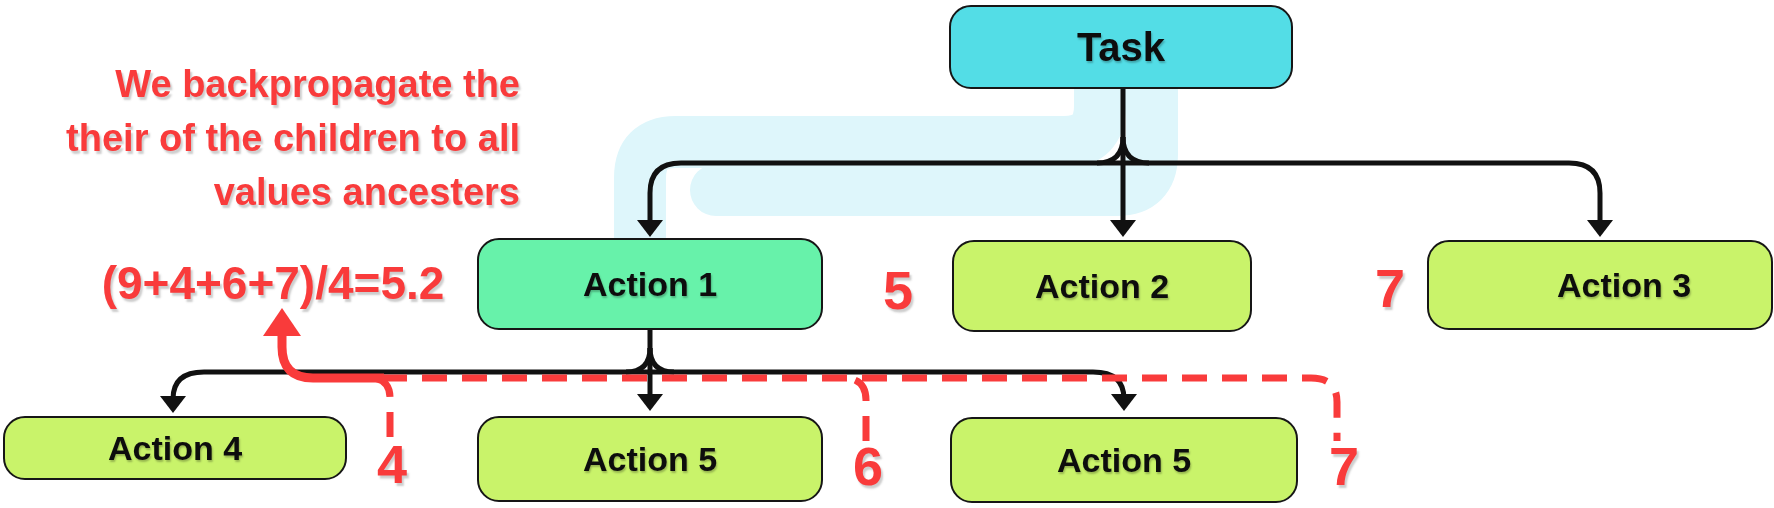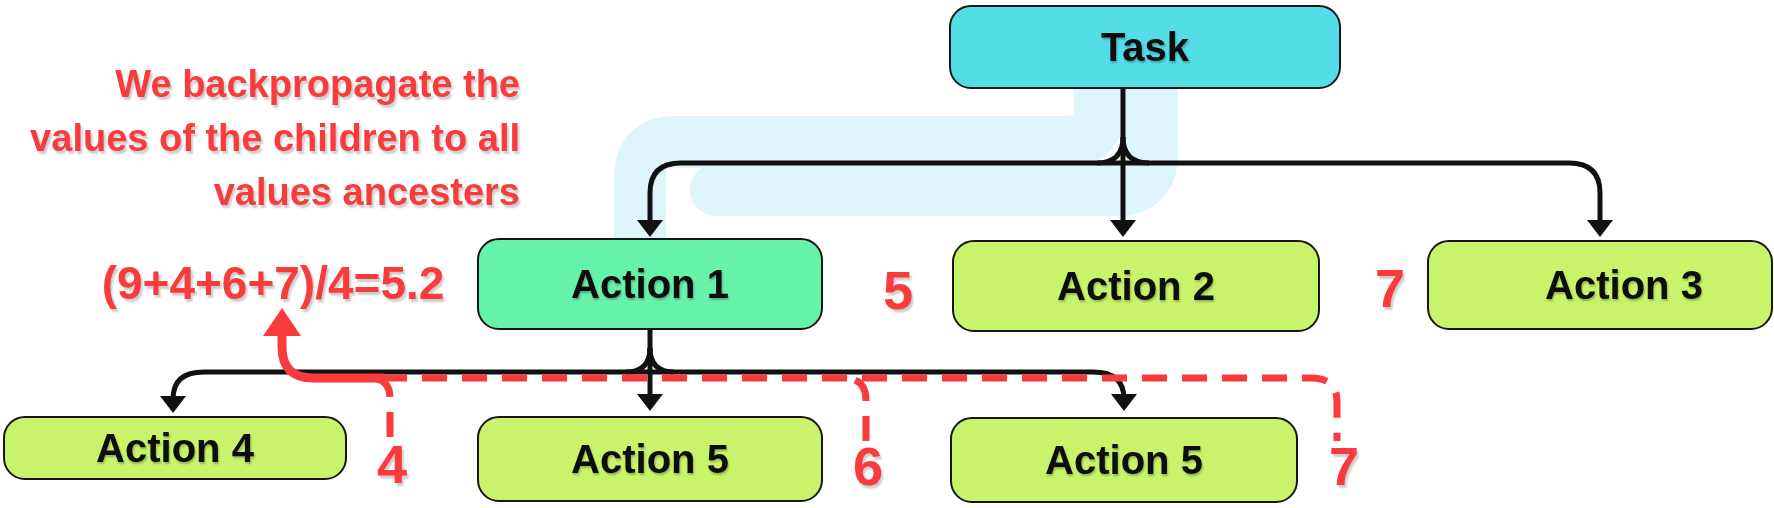--- a/index.html
+++ b/index.html
@@ -11,27 +11,27 @@
   .hl{stroke:var(--highlight);stroke-width:52;fill:none;}
   .hl.capround{stroke-linecap:round;}
   .edge{stroke:var(--line);stroke-width:5;fill:none;}
   .ah{fill:var(--line);stroke:none;}
   .rdash{stroke:var(--accent-red);stroke-width:7;fill:none;stroke-dasharray:25 15;}
   .rsolid{stroke:var(--accent-red);stroke-width:9;fill:none;}
   .rah{fill:var(--accent-red);stroke:none;}
   .node{
     position:absolute;display:flex;align-items:center;justify-content:center;
     border:2.5px solid #161616;border-radius:22px;
-    font-weight:700;font-size:40px;color:#0d0d0d;
+    font-weight:700;font-size:34px;color:#0d0d0d;
     text-shadow:1px 2px 2px rgba(0,0,0,0.25);
     box-sizing:border-box;
   }
-  .node.task{left:949px;top:5px;width:392px;height:84px;background:var(--task-fill);font-size:40px;}
+  .node.task{left:949px;top:5px;width:344px;height:84px;background:var(--task-fill);font-size:40px;}
   .node.a1{left:477px;top:238px;width:346px;height:92px;background:var(--action1-fill);}
-  .node.a2{left:952px;top:240px;width:368px;height:92px;background:var(--child-fill);}
+  .node.a2{left:952px;top:240px;width:300px;height:92px;background:var(--child-fill);}
   .node.a3{left:1427px;top:240px;width:346px;height:90px;background:var(--child-fill);padding-left:48px;}
   .node.a4{left:3px;top:416px;width:344px;height:64px;background:var(--child-fill);}
   .node.a5a{left:477px;top:416px;width:346px;height:86px;background:var(--child-fill);}
   .node.a5b{left:950px;top:417px;width:348px;height:86px;background:var(--child-fill);}
   .redtext{
     position:absolute;color:var(--accent-red);font-weight:700;
     text-shadow:2px 3px 2px rgba(90,90,90,0.30);
   }
   .annotation{left:0;top:58px;width:520px;text-align:right;font-size:38px;line-height:1.42;}
   .annotation span{display:block;}
@@ -79,21 +79,21 @@
     </g>
 
     <g>
       <path class="rsolid" d="M 384 378 L 313 378 Q 282 378 282 347 L 282 331"></path>
       <polygon class="rah" points="282,308 263,336 301,336"></polygon>
     </g>
   </svg>
 
   <div class="redtext annotation">
     <span>We backpropagate the</span>
-    <span>values of the children to all</span>
+    <span>their of the children to all</span>
     <span>values ancesters</span>
   </div>
   <div class="redtext formula">(9+4+6+7)/4=5.2</div>
 
   <div class="node task">Task</div>
   <div class="node a1">Action 1</div>
   <div class="node a2">Action 2</div>
   <div class="node a3">Action 3</div>
   <div class="node a4">Action 4</div>
   <div class="node a5a">Action 5</div>

